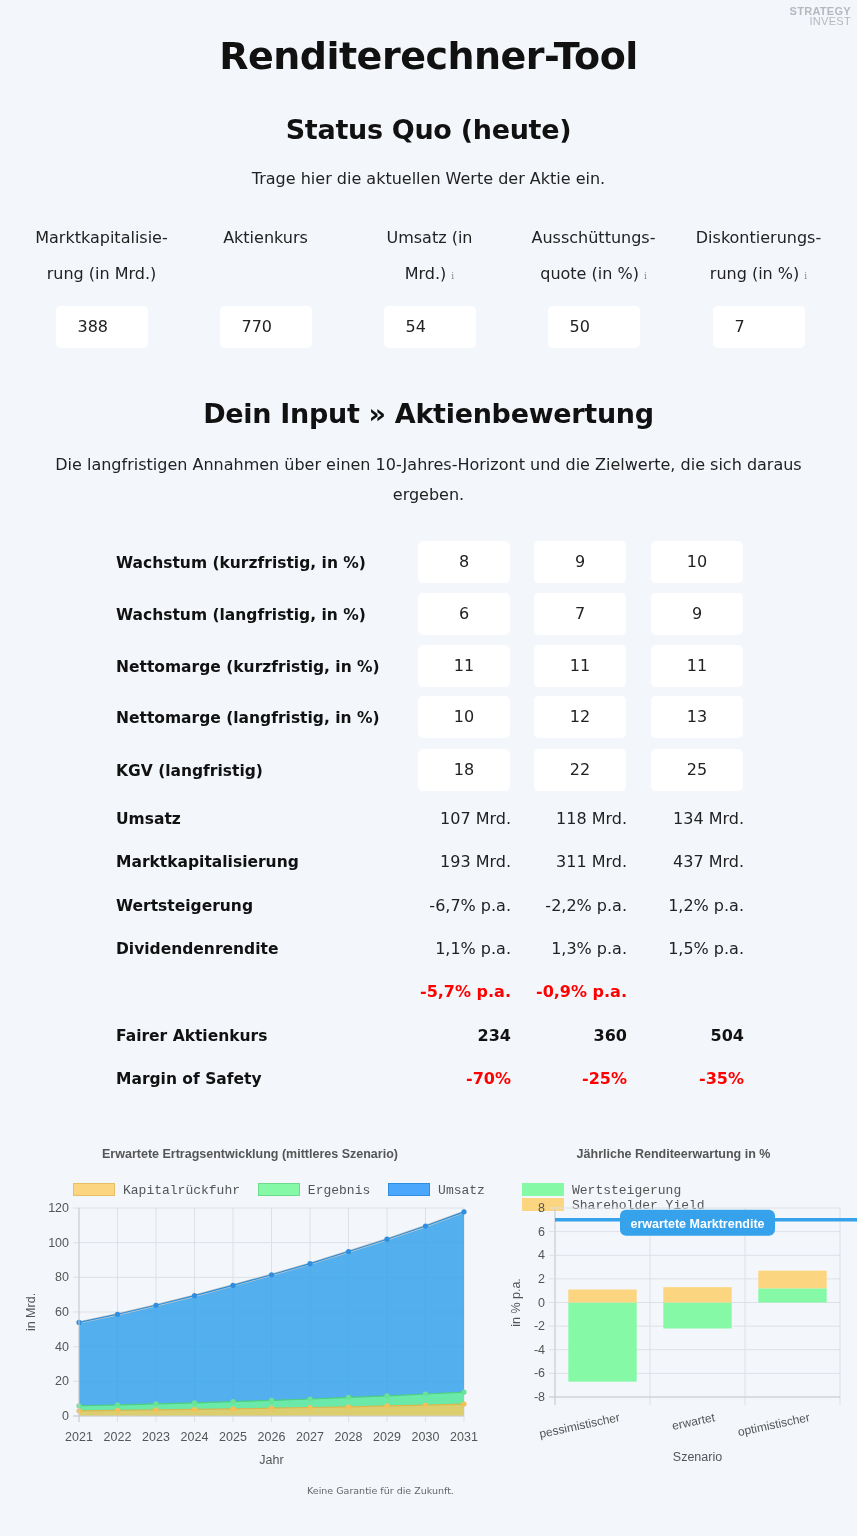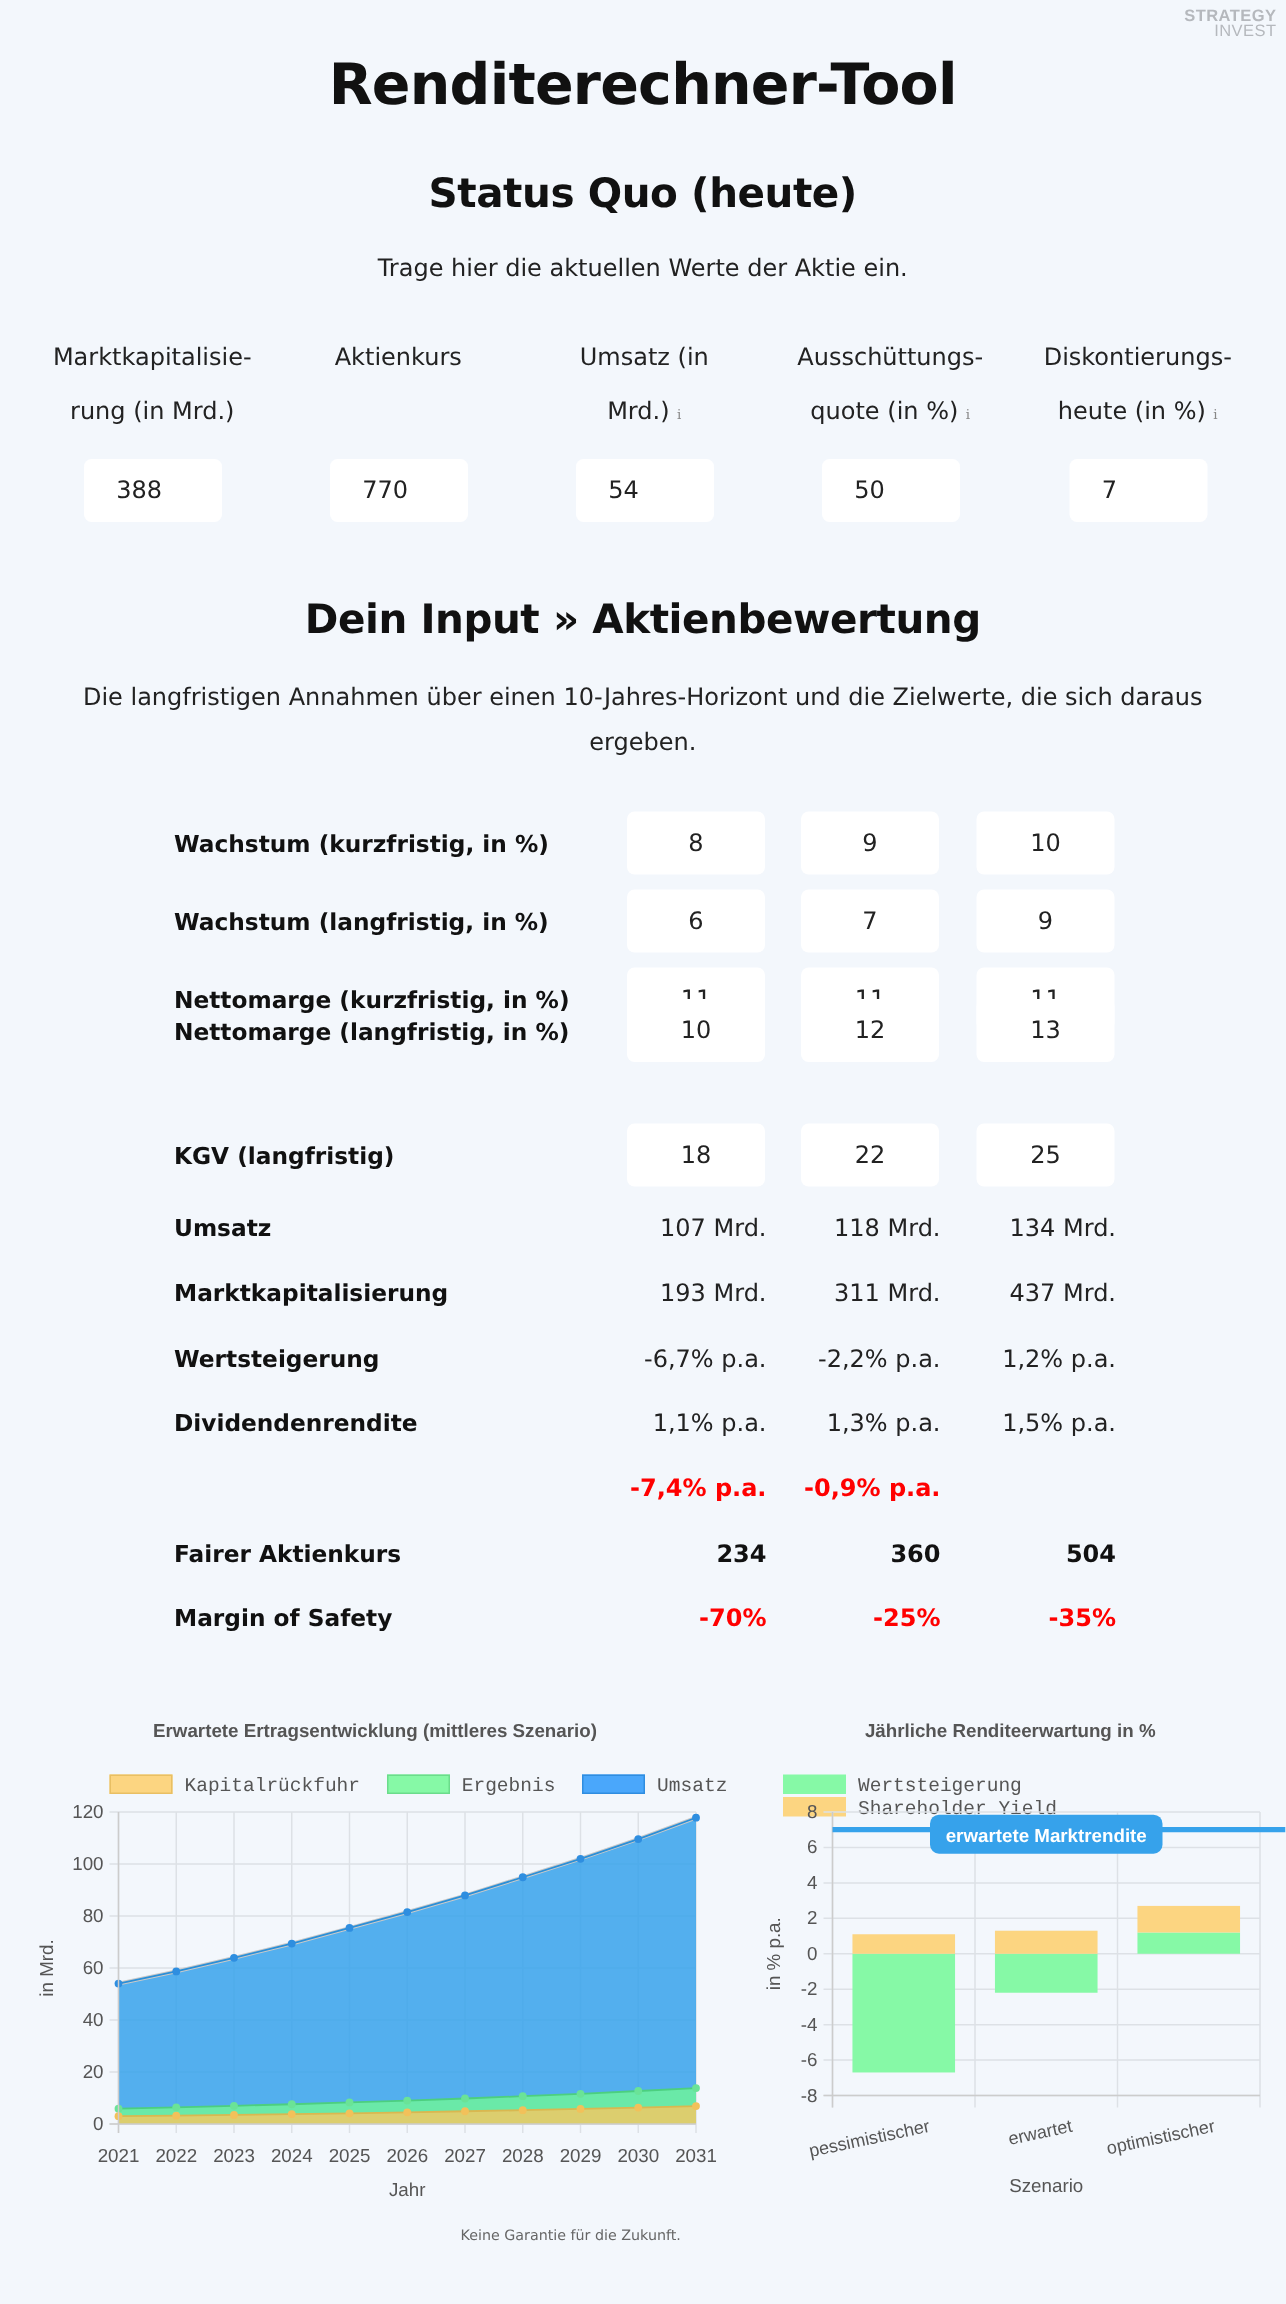--- a/index.html
+++ b/index.html
@@ -56,21 +56,21 @@
     </div>
     <div class="sq-col" style="left: 347px;">
       <div class="sq-label"><span>Umsatz (in</span><br><span>Mrd.)</span><span class="info">i</span></div>
       <div class="inp">54</div>
     </div>
     <div class="sq-col" style="left: 511px;">
       <div class="sq-label"><span>Ausschüttungs-</span><br><span>quote (in %)</span><span class="info">i</span></div>
       <div class="inp">50</div>
     </div>
     <div class="sq-col" style="left: 676px;">
-      <div class="sq-label"><span>Diskontierungs-</span><br><span>heute (in %)</span><span class="info">i</span></div>
+      <div class="sq-label"><span>Diskontierungs-</span><br><span>rung (in %)</span><span class="info">i</span></div>
       <div class="inp">7</div>
     </div>
   </div>
 
 <h2 style="top:398px">Dein Input » Aktienbewertung</h2>
 <div class="sub" style="top:450px; left:50px; width:757px;">Die langfristigen Annahmen über einen 10-Jahres-Horizont und die Zielwerte, die sich daraus ergeben.</div>
 
 <div id="rows-container">
     <div class="row" style="top: 541px;">
       <div class="lbl">Wachstum (kurzfristig, in %)</div>
@@ -101,21 +101,21 @@
       <div class="cell" style="left:302px">
         <div class="inp">11</div>
       </div>
       <div class="cell" style="left:418px">
         <div class="inp">11</div>
       </div>
       <div class="cell" style="left:535px">
         <div class="inp">11</div>
       </div>
     </div>
-    <div class="row" style="top: 666px; text-decoration: underline;">
+    <div class="row" style="top: 696px; text-decoration: underline;">
       <div class="lbl">Nettomarge (langfristig, in %)</div>
       <div class="cell" style="left:302px">
         <div class="inp">10</div>
       </div>
       <div class="cell" style="left:418px">
         <div class="inp">12</div>
       </div>
       <div class="cell" style="left:535px">
         <div class="inp">13</div>
       </div>
@@ -150,21 +150,21 @@
       <div class="val " style="left:391px">-2,2% p.a.</div>
       <div class="val " style="left:508px">1,2% p.a.</div>
     </div>
     <div class="row" style="top: 926.9px;">
       <div class="lbl">Dividendenrendite</div>
       <div class="val " style="left:275px">1,1% p.a.</div>
       <div class="val " style="left:391px">1,3% p.a.</div>
       <div class="val " style="left:508px">1,5% p.a.</div>
     </div>
     <div class="row" style="top: 970.2px;">
-      <div class="val red" style="left:275px">-7,4% p.a.</div>
+      <div class="val red" style="left:275px">-5,7% p.a.</div>
       <div class="val red" style="left:391px">-0,9% p.a.</div>
     </div>
     <div class="row" style="top: 1013.5px;">
       <div class="lbl">Fairer Aktienkurs</div>
       <div class="val b" style="left:275px">234</div>
       <div class="val b" style="left:391px">360</div>
       <div class="val b" style="left:508px">504</div>
     </div>
     <div class="row" style="top: 1056.8px;">
       <div class="lbl">Margin of Safety</div>

